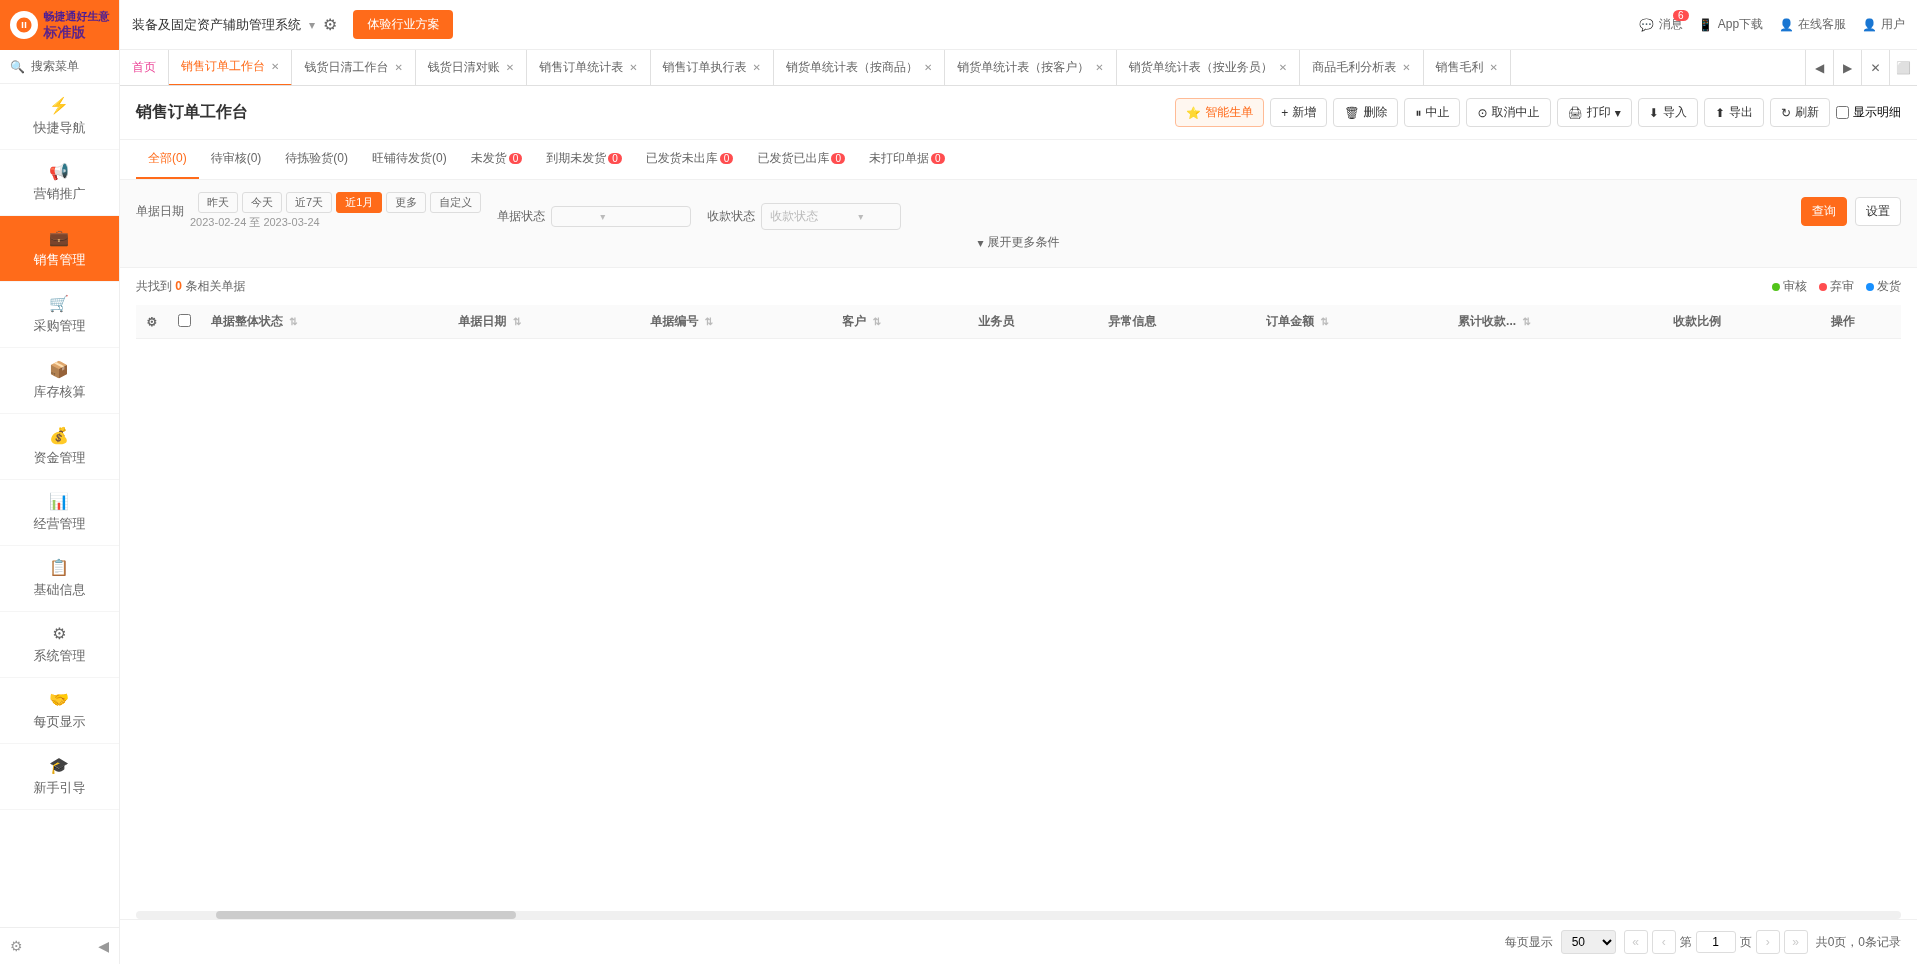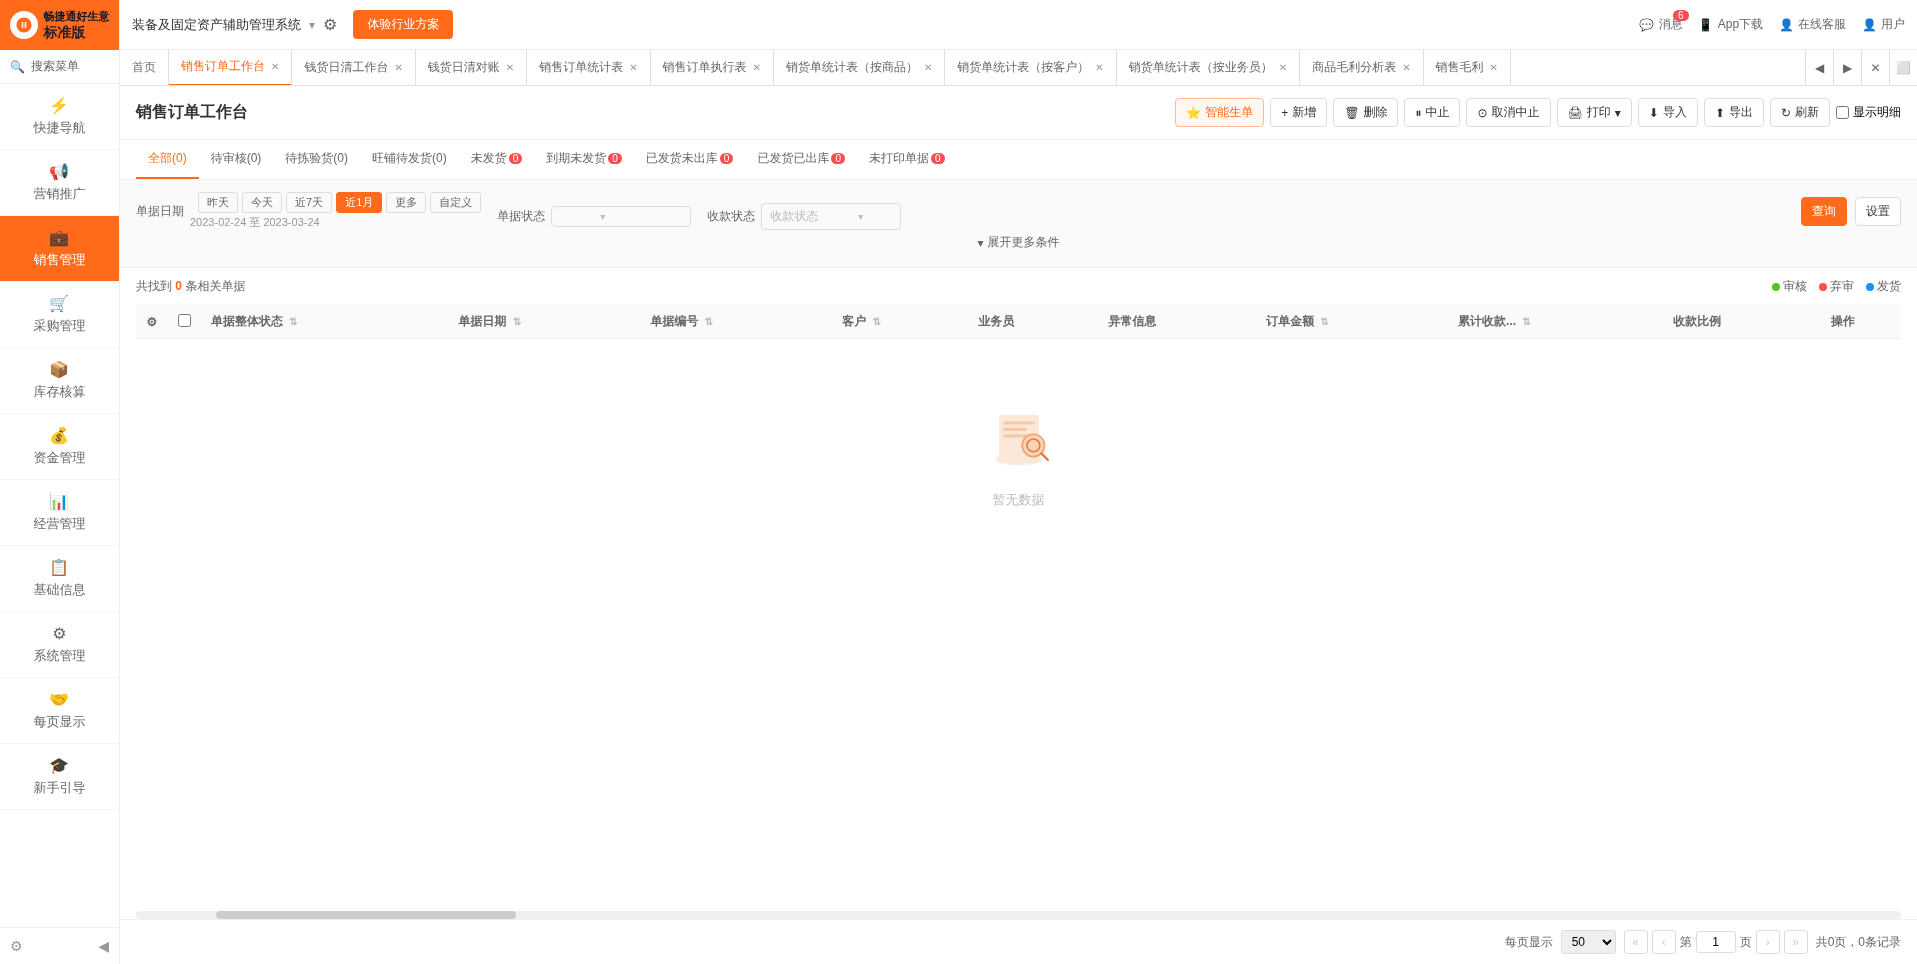--- a/index.html
+++ b/index.html
@@ -1,20 +1,20 @@
 <!DOCTYPE html>
 <html><head>
   <meta charset="utf-8">
   <style>
     * { box-sizing: border-box; margin: 0; padding: 0; font-family: 'Microsoft YaHei', Arial, sans-serif; font-size: 12px; }
     body { display: flex; height: 964px; overflow: hidden; background: #f5f5f5; }
 
     
     .sidebar { width: 120px; background: #fff; display: flex; flex-direction: column; border-right: 1px solid #eee; flex-shrink: 0; }
-    .sidebar-logo { background: #ff6b1a; color: #0f172a; height: 50px; display: flex; align-items: center; justify-content: center; gap: 6px; font-size: 13px; font-weight: bold; }
+    .sidebar-logo { background: #ff6b1a; color: #4c1d95; height: 50px; display: flex; align-items: center; justify-content: center; gap: 6px; font-size: 13px; font-weight: bold; }
     .sidebar-logo .logo-icon { width: 28px; height: 28px; background: #fff; border-radius: 50%; display: flex; align-items: center; justify-content: center; }
     .sidebar-logo .logo-icon svg { width: 18px; height: 18px; }
     .sidebar-search { display: flex; align-items: center; padding: 8px 10px; border-bottom: 1px solid #f0f0f0; cursor: pointer; color: #666; gap: 6px; }
     .sidebar-nav { flex: 1; overflow-y: auto; }
     .sidebar-item { display: flex; flex-direction: column; align-items: center; padding: 12px 0; cursor: pointer; color: #666; border-bottom: 1px solid #f5f5f5; gap: 4px; }
     .sidebar-item.active { background: #ff6b1a; color: #fff; }
     .sidebar-item .icon { font-size: 16px; }
     .sidebar-item .label { font-size: 13px; }
     .sidebar-bottom { padding: 10px; display: flex; justify-content: space-between; border-top: 1px solid #eee; }
     .sidebar-bottom .icon-btn { cursor: pointer; color: #999; font-size: 14px; }
@@ -27,21 +27,21 @@
     .topbar-industry-btn { background: #ff6b1a; color: #fff; border: none; padding: 6px 14px; border-radius: 4px; cursor: pointer; font-size: 12px; }
     .topbar-settings { color: #666; cursor: pointer; font-size: 16px; margin-right: 8px; }
     .topbar-actions { display: flex; align-items: center; gap: 16px; margin-left: auto; }
     .topbar-action-item { display: flex; align-items: center; gap: 4px; color: #666; cursor: pointer; font-size: 12px; position: relative; }
     .badge { background: #ff4d4f; color: #fff; border-radius: 10px; padding: 0 4px; font-size: 10px; position: absolute; top: -6px; right: -6px; min-width: 16px; text-align: center; }
 
     
     .tabbar { background: #fff; display: flex; align-items: center; border-bottom: 1px solid #e0e0e0; overflow: hidden; height: 36px; }
     .tabbar-tab { display: flex; align-items: center; padding: 0 12px; height: 36px; border-right: 1px solid #e0e0e0; cursor: pointer; white-space: nowrap; color: #666; font-size: 12px; gap: 4px; flex-shrink: 0; }
     .tabbar-tab.active { background: #fff; color: #ff6b1a; border-bottom: 2px solid #ff6b1a; }
-    .tabbar-tab.home { background: #fff; color: #737373; }
+    .tabbar-tab.home { background: #fff; color: #ec4899; }
     .tabbar-tab .close-icon { color: #999; font-size: 10px; cursor: pointer; margin-left: 2px; }
     .tabbar-controls { margin-left: auto; display: flex; align-items: center; gap: 0; flex-shrink: 0; }
     .tabbar-ctrl-btn { width: 28px; height: 36px; display: flex; align-items: center; justify-content: center; cursor: pointer; color: #666; border-left: 1px solid #e0e0e0; }
 
     
     .page-content { flex: 1; overflow: auto; padding: 0; background: #f5f7fa; display: flex; flex-direction: column; }
     .page-inner { background: #fff; margin: 0; flex: 1; display: flex; flex-direction: column; }
 
     
     .page-header { display: flex; align-items: center; padding: 12px 16px; border-bottom: 1px solid #f0f0f0; gap: 8px; }
@@ -450,35 +450,20 @@
               </th>
               <th class="operation-col">
                 <span>操作</span>
               </th>
             </tr>
           </thead>
           <tbody>
           </tbody>
         </table>
 
-        <div class="empty-state">
-          <div class="empty-icon">
-            <svg viewBox="0 0 100 100" xmlns="http://www.w3.org/2000/svg">
-              <ellipse cx="50" cy="75" rx="30" ry="8" fill="#f5e0d0" opacity="0.5"></ellipse>
-              <rect x="25" y="20" width="50" height="60" rx="4" fill="#fbe8d8"></rect>
-              <rect x="30" y="28" width="40" height="4" rx="2" fill="#f5c9a8"></rect>
-              <rect x="30" y="36" width="30" height="4" rx="2" fill="#f5c9a8"></rect>
-              <rect x="30" y="44" width="35" height="4" rx="2" fill="#f5c9a8"></rect>
-              <circle cx="68" cy="58" r="14" fill="#fad4b5" stroke="#f0a070" stroke-width="2"></circle>
-              <circle cx="68" cy="58" r="8" fill="none" stroke="#e87a40" stroke-width="2"></circle>
-              <line x1="78" y1="68" x2="86" y2="76" stroke="#e87a40" stroke-width="3" stroke-linecap="round"></line>
-            </svg>
-          </div>
-          <span class="empty-text">暂无数据</span>
-        </div>
       </div>
 
       <div class="horizontal-scroll">
         <div class="horizontal-scroll-thumb"></div>
       </div>
 
       <div class="pagination">
         <span>每页显示</span>
         <select class="pagination-select">
           <option>10</option>

